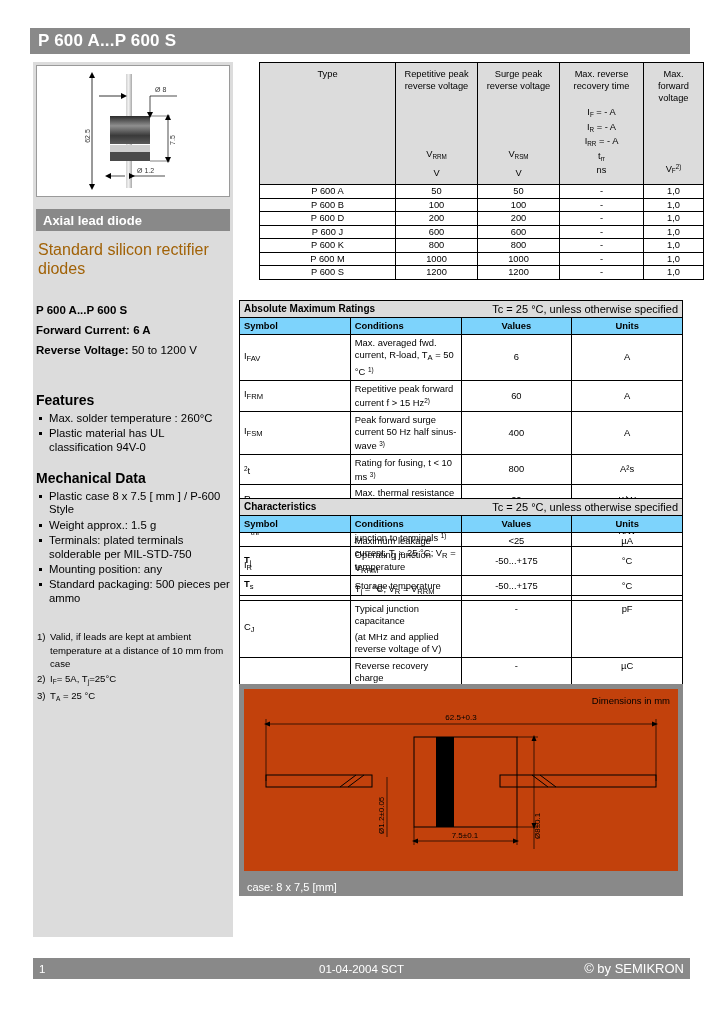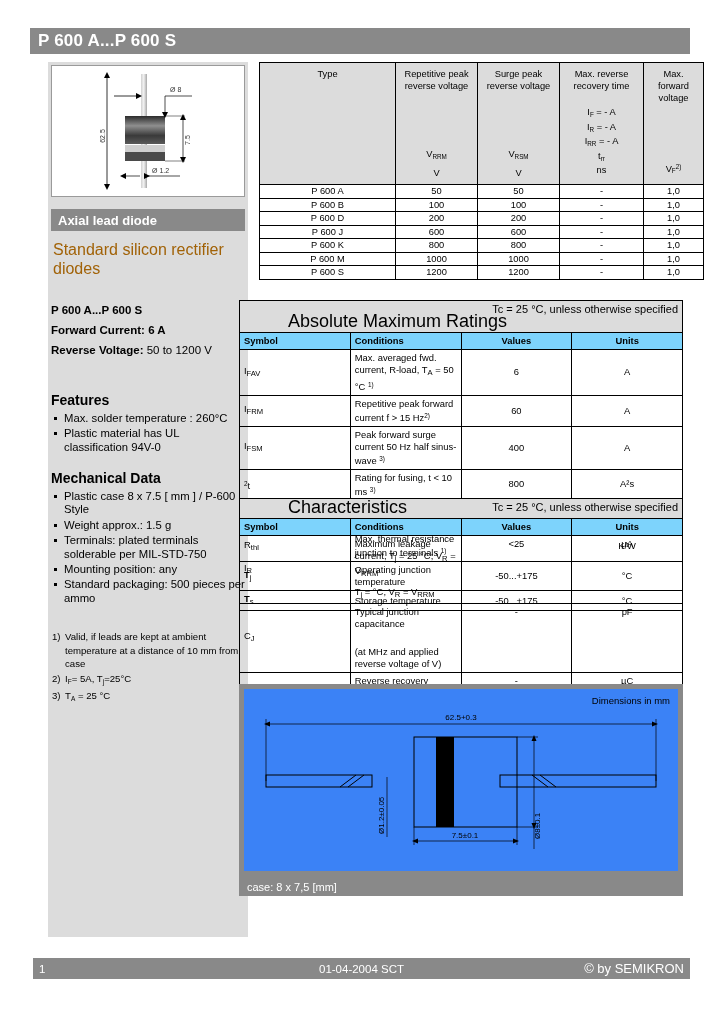--- a/index.html
+++ b/index.html
@@ -21,21 +21,20 @@
     font-size: 17px; font-weight: bold;
     display: flex; align-items: center;
     padding-left: 8px;
     letter-spacing: 0.2px;
   }
 
   
   .sidebar {
     position: absolute; left: 33px; top: 62px; width: 200px; height: 875px;
     background: #dcdcdc;
-    margin-left: 15px;
   }
   .pkg-figure {
     position: absolute; left: 3px; top: 3px; width: 194px; height: 132px;
     background: #ffffff; border: 1px solid #9a9a9a;
   }
   .subtitle-bar {
     position: absolute; left: 3px; top: 147px; width: 194px; height: 22px;
     background: #898989; color: #fff;
     font-size: 13px; font-weight: bold;
     display: flex; align-items: center; padding-left: 7px;
@@ -87,38 +86,38 @@
   .hdr-mid { display: block; margin-top: 34px; line-height: 13px; }
   .hdr-bot { display: block; margin-top: 4px; }
 
   
   .rt-wrap { position: absolute; left: 239px; width: 444px; }
   table.rt { border-collapse: collapse; width: 100%; table-layout: fixed; }
   table.rt td { border: 1px solid #000; font-size: 9.4px; padding: 2px 4px; line-height: 12px; }
   .rt-title-row td {
     background: #dcdcdc; border-bottom: none; padding: 3px 5px 1px 5px;
   }
-  .rt-title { font-size: 18px; font-weight: normal; display: inline-block; margin-left: 44px; }
+  .rt-title { font-size: 10px; font-weight: bold; display: inline-block; }
   .rt-cond { font-size: 11px; float: right; }
   .rt-colhdr td {
     background: #7dd3fc; font-size: 12.5px; font-weight: bold;
     border-top: none; padding: 0 5px 3px 5px;
   }
   .rt-colhdr td.c-val, .rt-colhdr td.c-unit { text-align: center; }
   td.c-sym { width: 56px; }
   td.c-val { width: 72px; text-align: center; }
   td.c-unit { width: 50px; text-align: center; }
   .sub2 { font-size: 7.6px; vertical-align: -0.25em; }
 
   
   .dim-box {
     position: absolute; left: 239px; top: 684px; width: 444px; height: 212px;
     background: #898989; padding: 5px;
   }
-  .dim-inner { width: 100%; height: 182px; background: #3b82f6; position: relative; }
+  .dim-inner { width: 100%; height: 182px; background: #c2410c; position: relative; }
   .dim-label {
     position: absolute; right: 8px; top: 6px;
     font-size: 9.5px; color: #000;
   }
   .case-label {
     position: absolute; left: 8px; bottom: 3px;
     font-size: 11px; color: #fff;
   }
 
   
@@ -428,21 +427,21 @@
         Maximum leakage current, T<span class="sub2">j</span> = 25 °C; V<span class="sub2">R</span> = V<span class="sub2">RRM</span>
         <div style="margin-top:6px;">T<span class="sub2">j</span> =  °C; V<span class="sub2">R</span> = V<span class="sub2">RRM</span></div>
       </td>
       <td class="c-val" style="vertical-align:top">&lt;25</td>
       <td class="c-unit" style="vertical-align:top">µA</td>
     </tr>
     <tr>
       <td class="c-sym">C<span class="sub2">J</span></td>
       <td>
         <span>Typical junction capacitance</span>
-        <div style="margin-top:16px;">(at  MHz and applied reverse voltage of  V)</div>
+        <div style="margin-top:4px;">(at  MHz and applied reverse voltage of  V)</div>
       </td>
       <td class="c-val" style="vertical-align:top">-</td>
       <td class="c-unit" style="vertical-align:top">pF</td>
     </tr>
     <tr>
       <td class="c-sym">Q<span class="sub2">rr</span></td>
       <td>
         <span>Reverse recovery charge</span>
         <div style="margin-top:6px;">(U<span class="sub2">R</span> =  V; I<span class="sub2">F</span> =  A; dI<span class="sub2">F</span>/dt =  A/ms)</div>
       </td>

